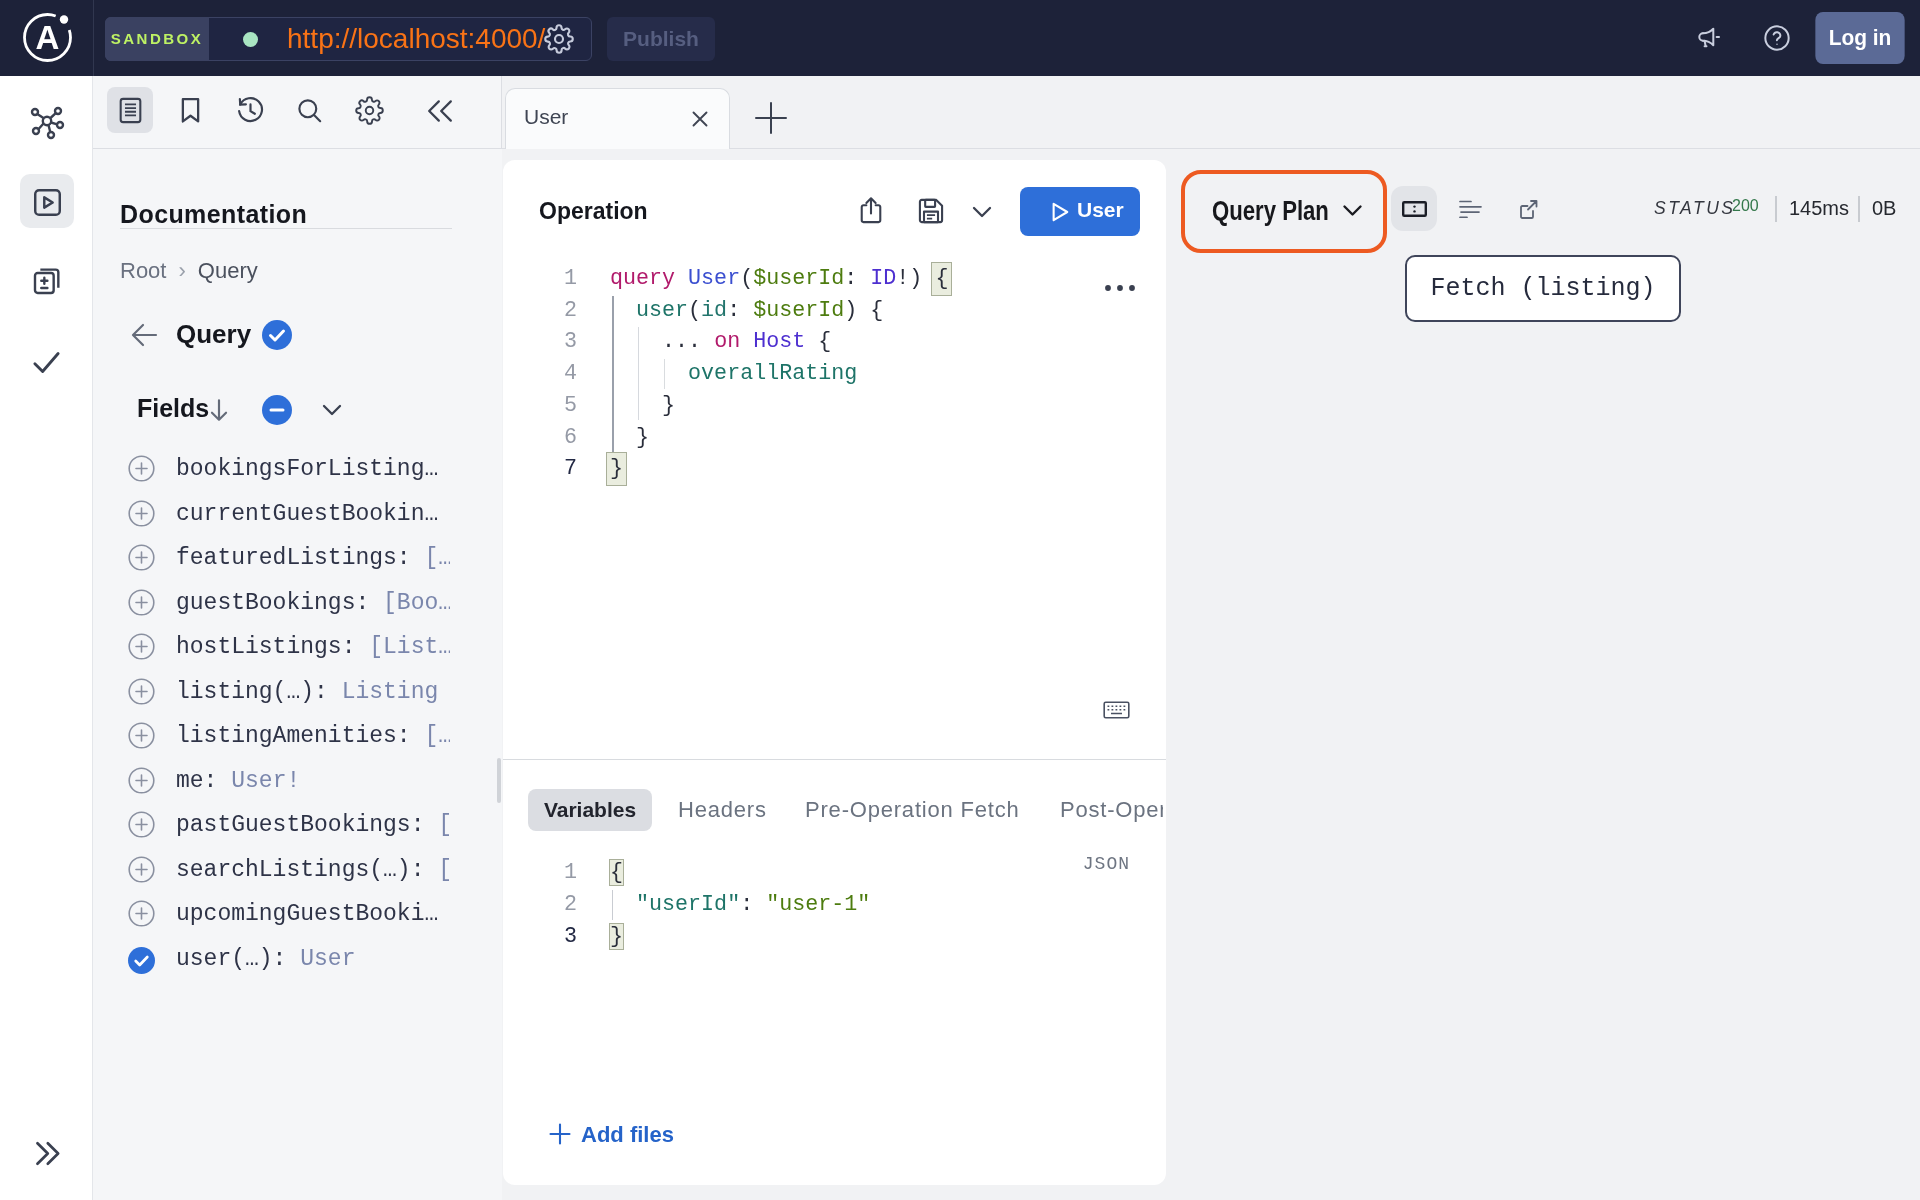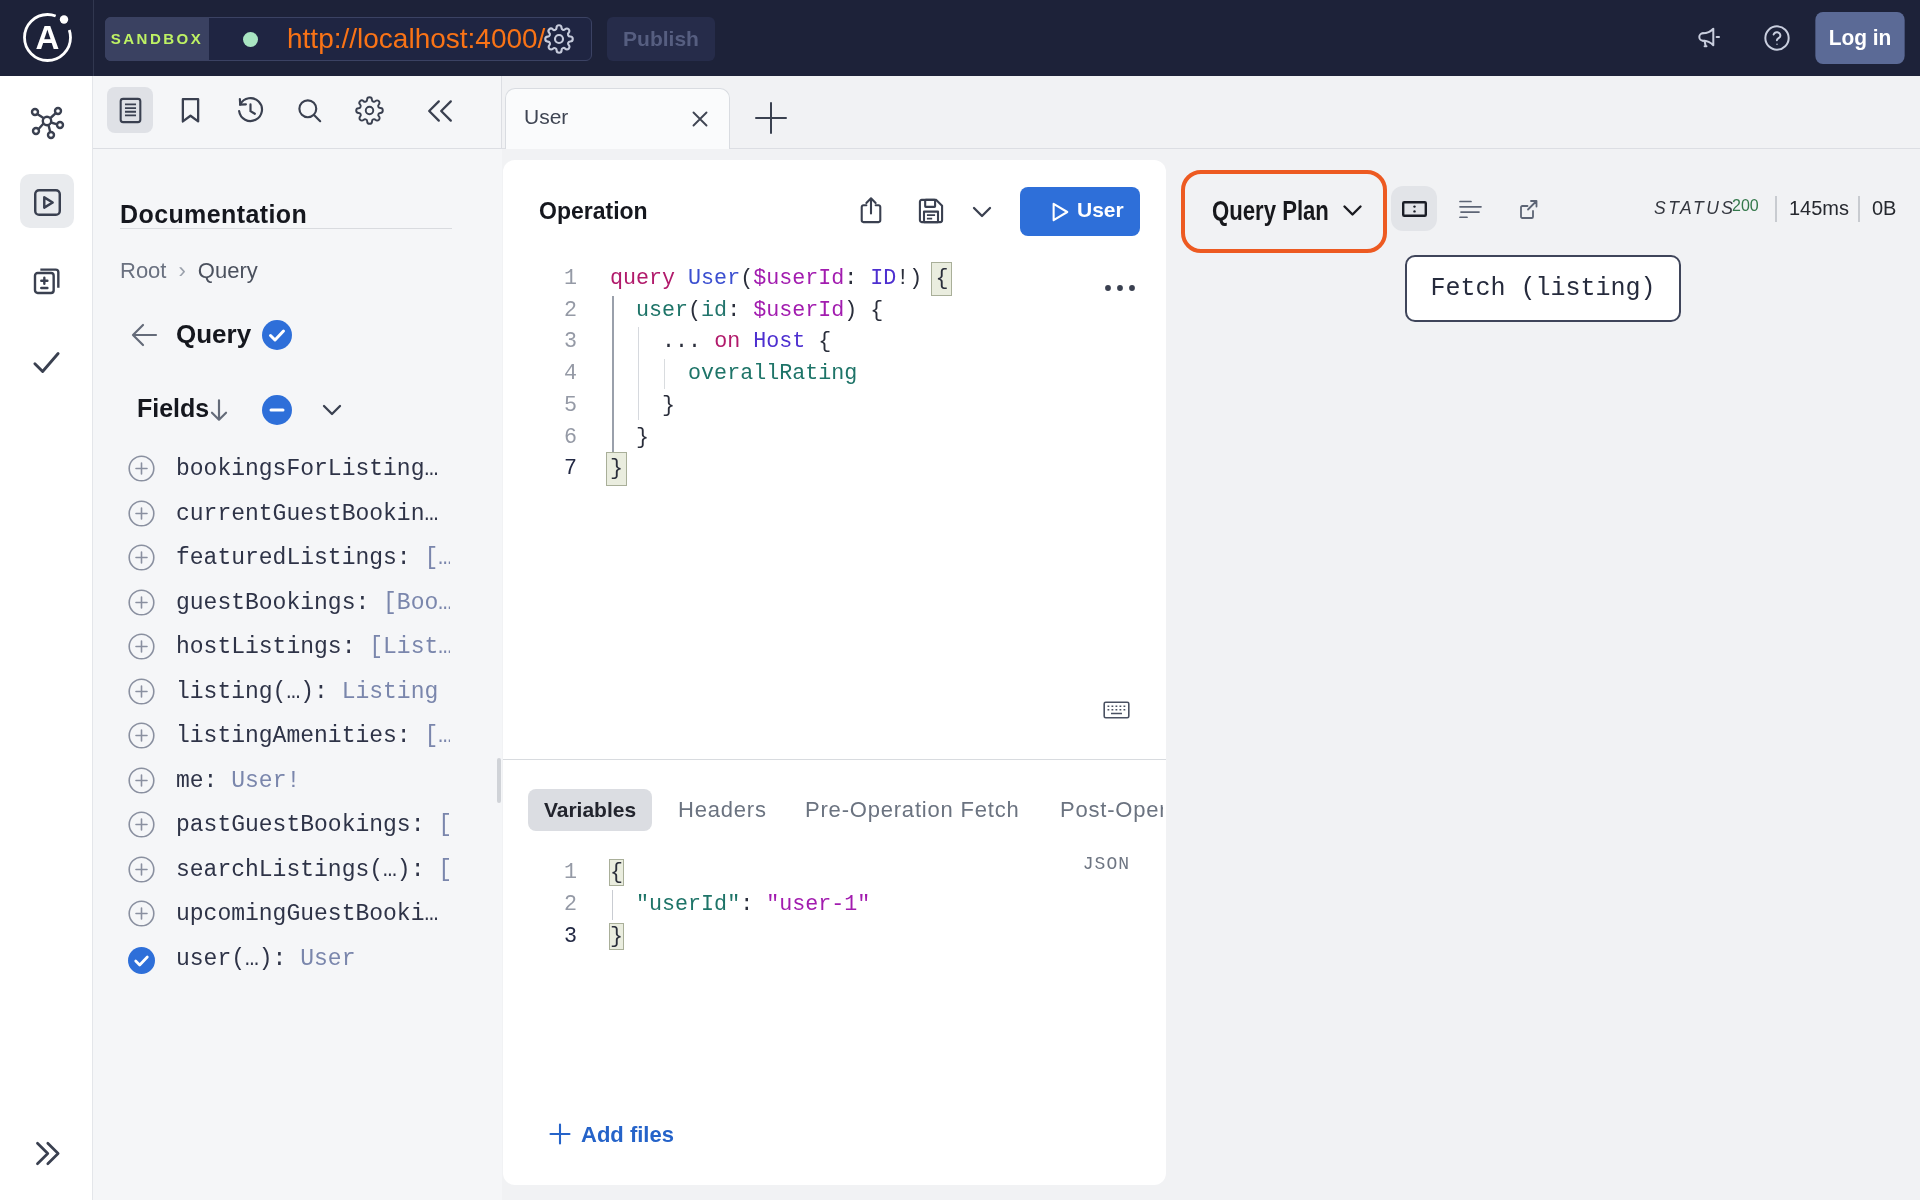--- a/index.html
+++ b/index.html
@@ -56,21 +56,21 @@
 #runbtn { position:absolute; left:517px; top:27px; width:120px; height:49px; background:#2e6fd9; border-radius:8px; }
 #runbtn .rtxt { position:absolute; left:57px; top:11px; font-size:21px; font-weight:bold; color:#fff; }
 
 
 .codeline { position:absolute; font-family:"Liberation Mono", monospace; font-size:21.7px; white-space:pre; line-height:31.7px; }
 .gut { position:absolute; width:60px; text-align:right; font-family:"Liberation Mono", monospace; font-size:21.7px; color:#959aa6; line-height:31.7px; }
 .gut.cur { color:#232944; }
 .kw { color:#b11a6b; }
 .opn { color:#3b4fd0; }
 .typ { color:#4d2fd0; }
-.vr { color:#a21caf; }
+.vr { color:#4d7c0f; }
 .fld { color:#1e7468; }
 .att { color:#23756d; }
 .pun { color:#2a2e3b; }
 .bhl { background:#eaeddf; box-shadow:0 0 0 1px #a9af99; }
 .bhlp { display:inline-block; padding:0 3px; margin:0 -3px; background:#eaeddf; box-shadow:0 0 0 1px #a9af99; }
 .iguide { position:absolute; width:2px; }
 
 
 .vtab { position:absolute; font-size:22px; color:#6b7380; letter-spacing:0.8px; }
 #vtabsel { position:absolute; left:25px; top:629px; width:124px; height:42px; background:#dbdde2; border-radius:8px; text-align:center; line-height:42px; font-size:21px; font-weight:bold; color:#22242d; }

